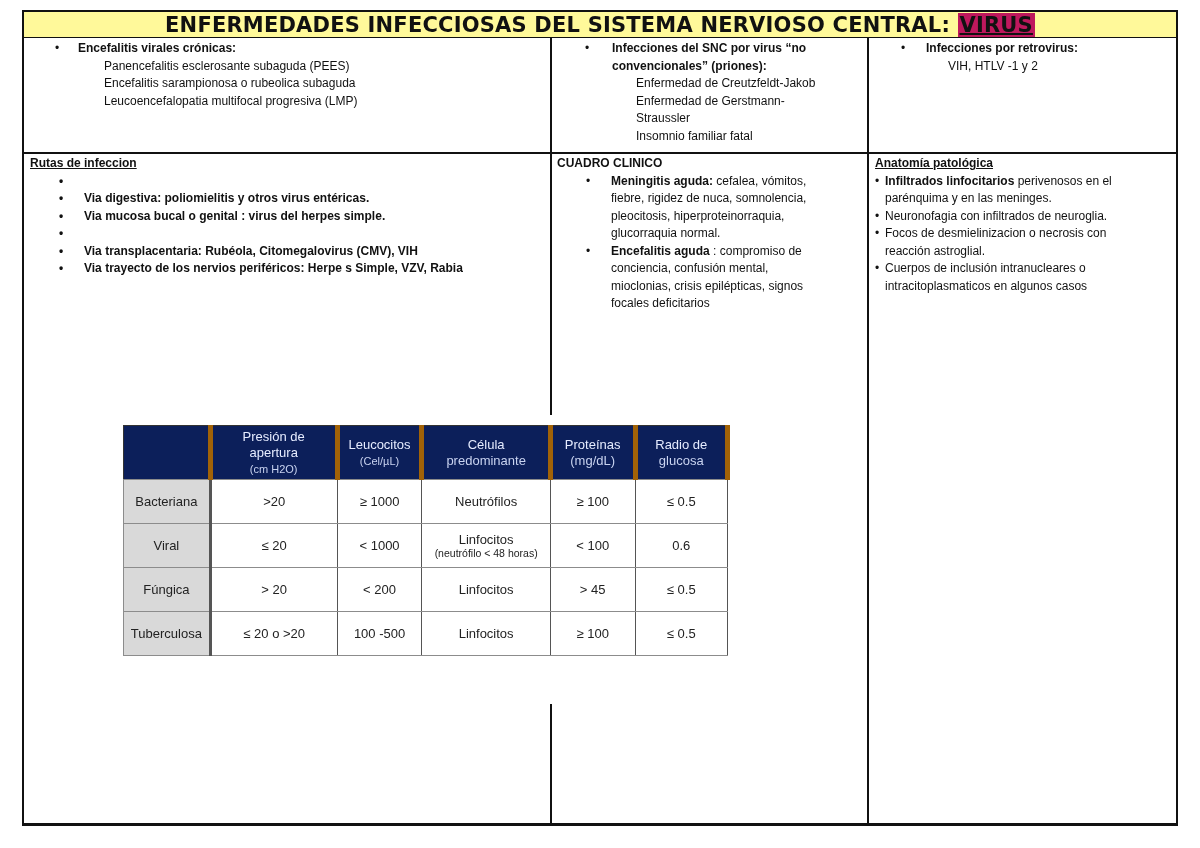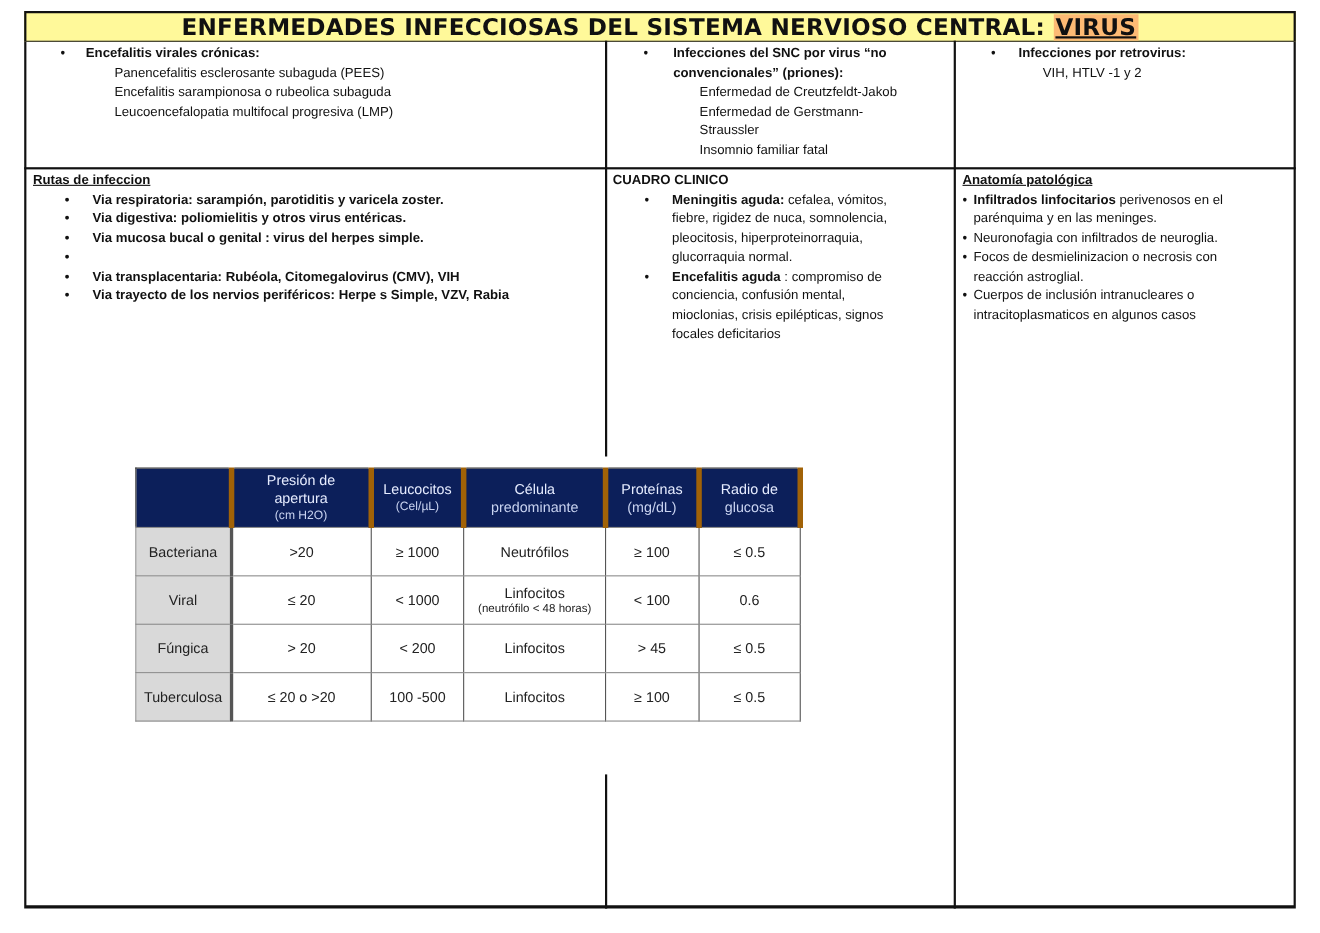--- a/index.html
+++ b/index.html
@@ -14,21 +14,21 @@
     position: absolute; left: 22px; top: 10px; width: 1156px; height: 816px;
     border: 2px solid #111; border-bottom-width: 3px;
   }
   .title-band {
     position: absolute; left: 22px; top: 10px; width: 1156px; height: 28px;
     background: #fff99a; border: 2px solid #111; border-bottom-width: 1.5px;
     display: flex; align-items: center; justify-content: center;
     font-family: "DejaVu Sans", sans-serif; font-weight: bold; font-size: 21px;
     letter-spacing: 0.2px; color: #111;
   }
-  .title-band .hl { background: #fdba74; padding: 0 2px; text-decoration: underline; text-decoration-thickness: 2px; }
+  .title-band .hl { background: #be185d; padding: 0 2px; text-decoration: underline; text-decoration-thickness: 2px; }
 
   
   .vline { position: absolute; width: 2px; background: #111; }
   .hline { position: absolute; height: 2px; background: #111; }
 
   .cell { position: absolute; font-size: 12px; line-height: 17.5px; color: #111; }
   .cell b, .cell .b { font-weight: bold; }
   .bul-row { display: flex; }
   .bul { width: 30px; flex: 0 0 30px; text-align: center; }
   .bul-sm { width: 10px; flex: 0 0 10px; text-align: left; }
@@ -103,21 +103,20 @@
       <span class="b" style="padding-left:8px;">Infecciones por retrovirus:</span>
     </div>
     <div style="padding-left:60px;">VIH, HTLV -1 y 2</div>
   </div>
 
   <div class="cell" style="left:30px; top:155px; width:515px;">
     <div class="heading-u">Rutas de infeccion</div>
     <div style="font-weight:bold;">
       <div class="bul-row">
         <span class="bul" style="margin-left:16px;">•</span>
-        <span style="padding-left:8px;">Via respiratoria: sarampión, parotiditis y varicela zoster.</span>
       </div>
       <div class="bul-row">
         <span class="bul" style="margin-left:16px;">•</span>
         <span style="padding-left:8px;">Via digestiva: poliomielitis y otros virus entéricas.</span>
       </div>
       <div class="bul-row">
         <span class="bul" style="margin-left:16px;">•</span>
         <span style="padding-left:8px;">Via mucosa bucal o genital : virus del herpes simple.</span>
       </div>
       <div class="bul-row">

